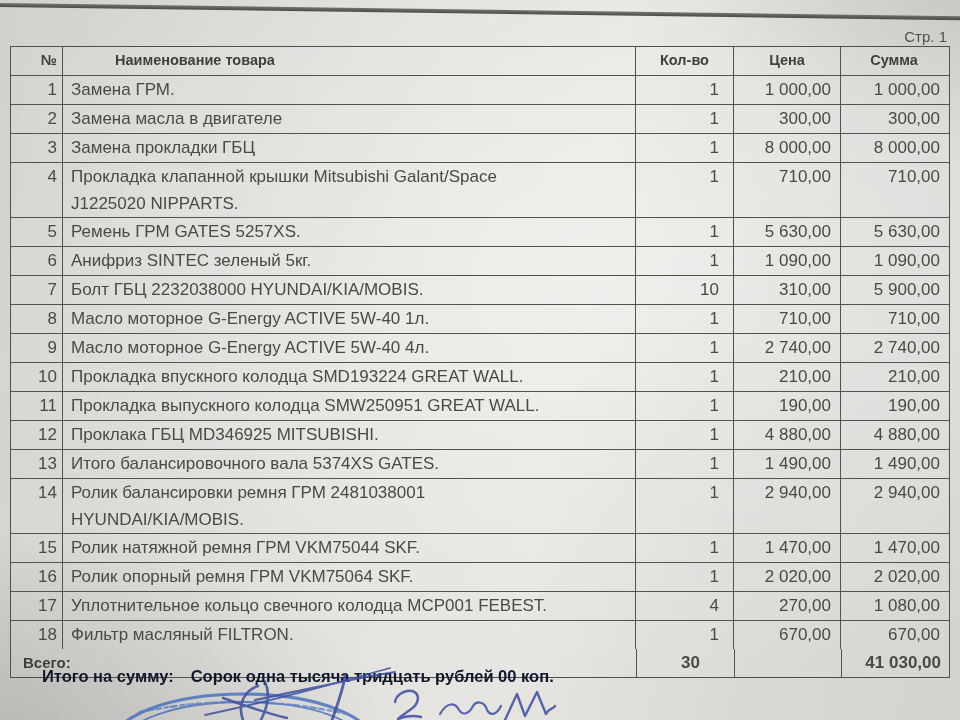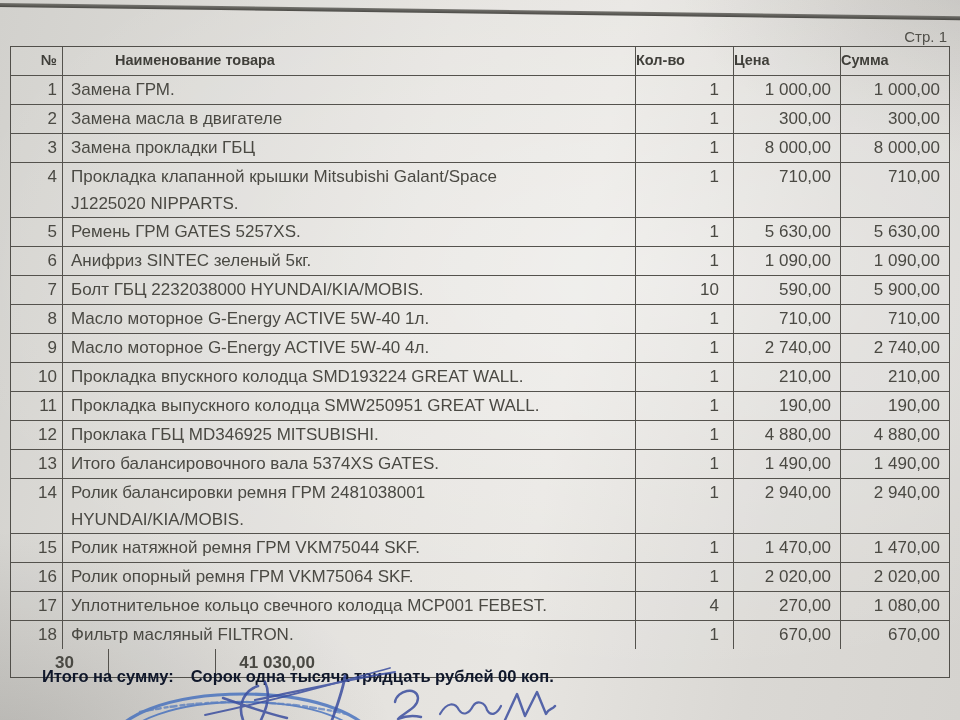--- a/index.html
+++ b/index.html
@@ -24,21 +24,21 @@
   .tr:last-child{border-bottom:none;}
   .td{box-sizing:border-box;line-height:27px;font-size:17px;color:#4a4943;}
   .bR{border-right:1.4px solid #54524d;}
   .c-num{width:52px;text-align:right;padding-right:5px;}
   .c-name{width:573px;padding-left:8px;}
   .c-qty{width:98px;text-align:right;padding-right:14px;}
   .c-price{width:107px;text-align:right;padding-right:9px;}
   .c-sum{width:106px;text-align:right;padding-right:7px;}
   .th .td{font-size:14.5px;font-weight:bold;line-height:27px;color:#403f3a;}
   .th .c-name{padding-left:52px;}
-  .th .c-qty,.th .c-price,.th .c-sum{text-align:left;padding:0;}
+  .th .c-qty,.th .c-price,.th .c-sum{text-align:center;padding:0;}
   .totals .td{font-weight:bold;}
   .totals .c-label{width:626px;padding-left:12px;font-size:15px;line-height:27px;color:#403f3a;}
   .totals .c-qty{padding-right:34px;}
   .itogo{position:absolute;left:42px;top:667px;font-size:16.5px;font-weight:bold;color:#0f172a;white-space:nowrap;}
   .itogo .words{margin-left:17px;}
   .inklayer{position:absolute;left:95px;top:660px;}
 </style>
 </head>
 <body>
 
@@ -97,21 +97,21 @@
           <div class="td c-num bR">6</div>
           <div class="td c-name bR">Анифриз SINTEC зеленый 5кг.</div>
           <div class="td c-qty bR">1</div>
           <div class="td c-price bR">1 090,00</div>
           <div class="td c-sum">1 090,00</div>
         </div>
         <div class="tr row">
           <div class="td c-num bR">7</div>
           <div class="td c-name bR">Болт ГБЦ 2232038000 HYUNDAI/KIA/MOBIS.</div>
           <div class="td c-qty bR">10</div>
-          <div class="td c-price bR">590,00</div>
+          <div class="td c-price bR">310,00</div>
           <div class="td c-sum">5 900,00</div>
         </div>
         <div class="tr row">
           <div class="td c-num bR">8</div>
           <div class="td c-name bR">Масло моторное G-Energy ACTIVE 5W-40 1л.</div>
           <div class="td c-qty bR">1</div>
           <div class="td c-price bR">710,00</div>
           <div class="td c-sum">710,00</div>
         </div>
         <div class="tr row">
@@ -180,20 +180,21 @@
         <div class="tr row">
           <div class="td c-num bR">18</div>
           <div class="td c-name bR">Фильтр масляный FILTRON.</div>
           <div class="td c-qty bR">1</div>
           <div class="td c-price bR">670,00</div>
           <div class="td c-sum">670,00</div>
         </div>
       </div>
 
     <div class="tr totals">
+      <div class="td c-label bR">Всего:</div>
       <div class="td c-qty bR">30</div>
       <div class="td c-price bR"></div>
       <div class="td c-sum">41 030,00</div>
     </div>
   </div>
 
   <div class="itogo">
     <span>Итого на сумму:</span><span class="words">Сорок одна тысяча тридцать рублей 00 коп.</span>
   </div>
 

